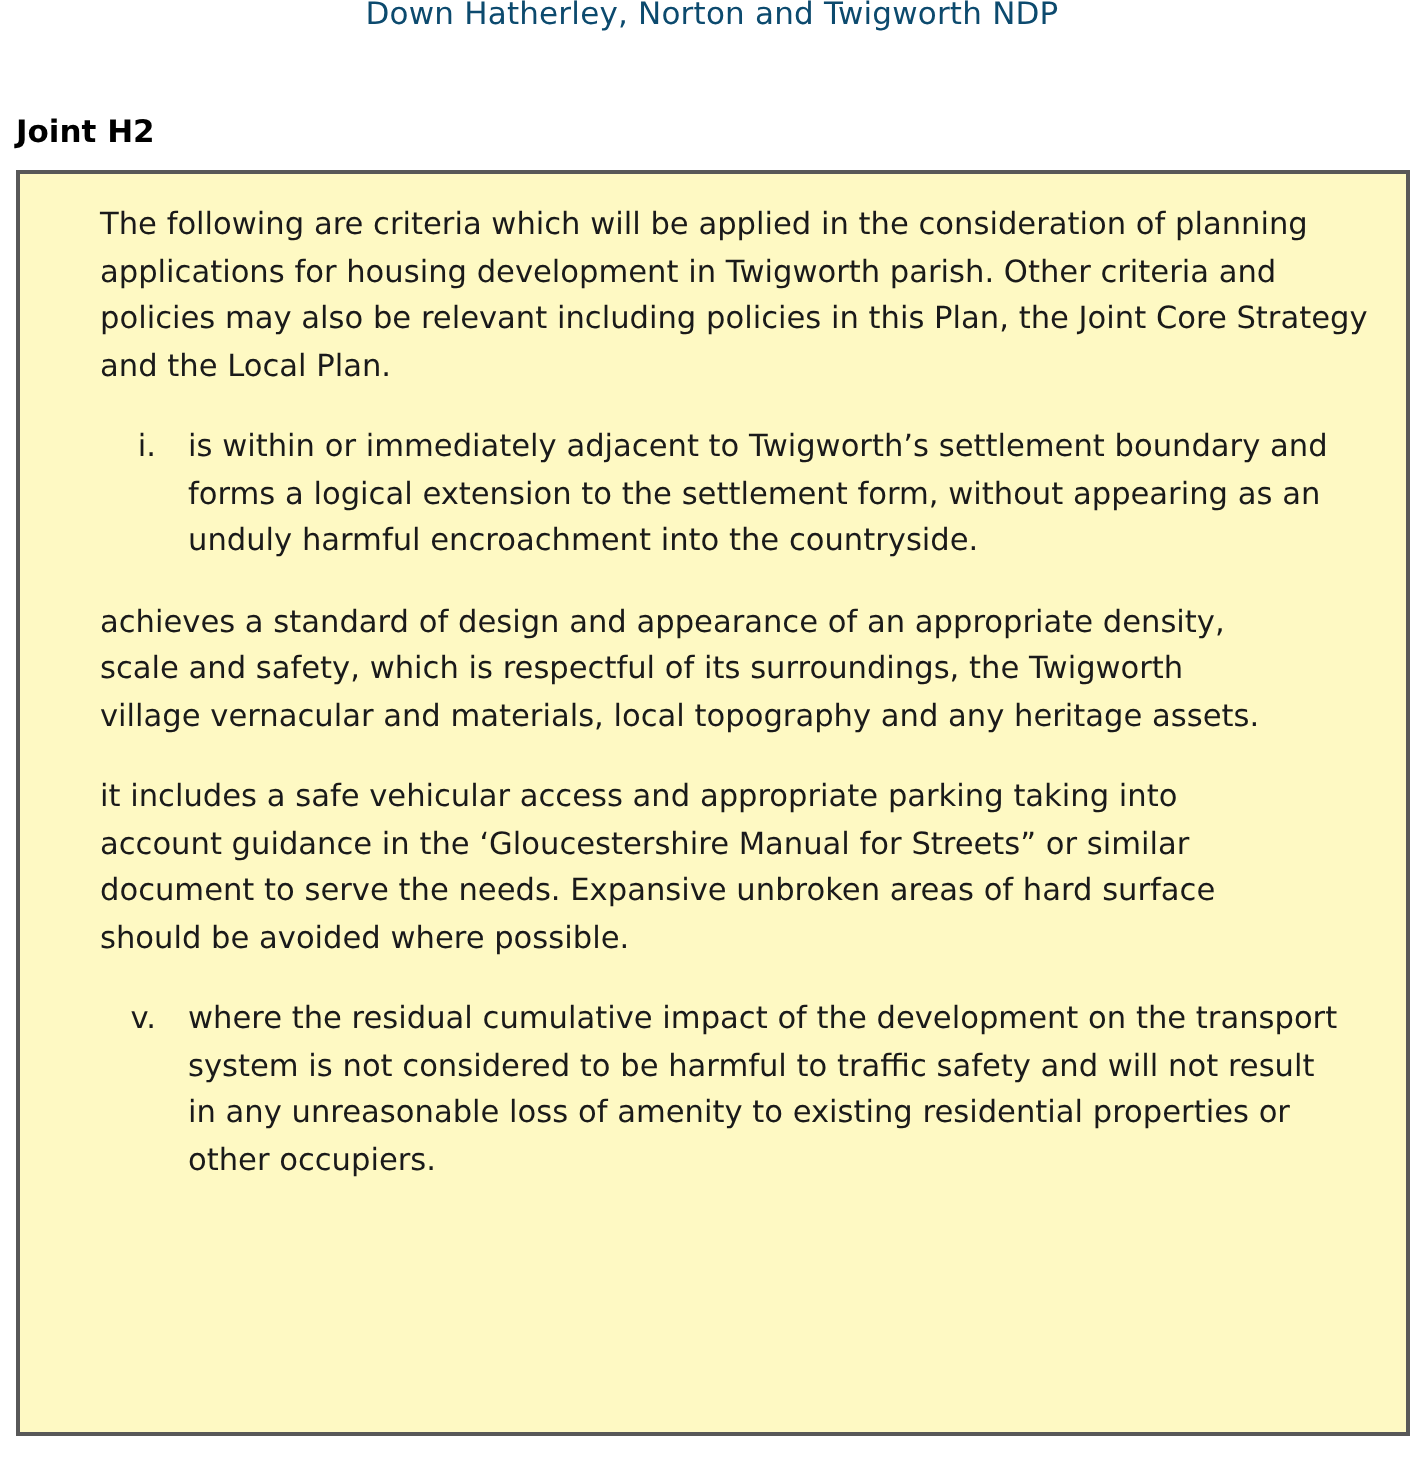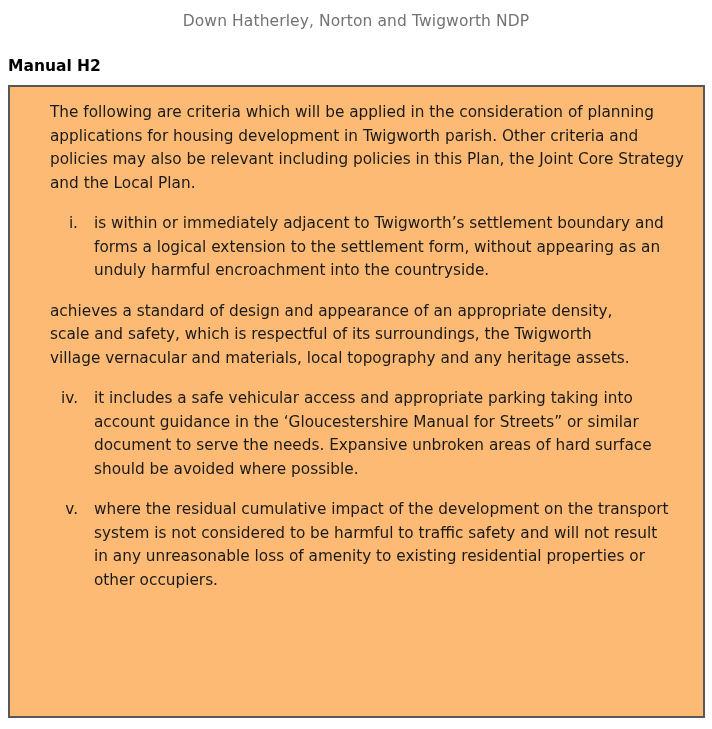--- a/index.html
+++ b/index.html
@@ -19,24 +19,24 @@
     position: relative;
     width: 712px;
     height: 729px;
     box-sizing: border-box;
   }
 
   
   .doc-header {
     width: 100%;
     text-align: center;
-    color: #737373;
+    color: #0c4a6e;
     font-size: 15.5px;
     line-height: 1;
-    padding-top: 14px;
+    padding-top: 0;
     letter-spacing: 0.1px;
   }
 
   
   .policy-heading {
     margin: 0;
     padding: 0 0 0 8px;
     font-size: 15.5px;
     font-weight: bold;
     color: #000000;
@@ -48,21 +48,21 @@
 
   
   .policy-box {
     position: absolute;
     top: 85px;
     left: 8px;
     width: 697px;
     height: 633px;
     box-sizing: border-box;
     border: 2px solid #585858;
-    background: #fdba74;
+    background: #fef9c3;
     overflow: hidden;
   }
 
   .box-inner {
     padding: 14px 16px 0 40px;
   }
 
   .intro-para {
     margin: 0 0 0 0;
     font-size: 15.3px;
@@ -109,42 +109,41 @@
     max-width: 580px;
   }
 </style>
 </head>
 <body>
 
 <div class="page">
 
   <div class="doc-header">Down Hatherley, Norton and Twigworth NDP</div>
 
-  <h2 class="policy-heading">Manual H2</h2>
+  <h2 class="policy-heading">Joint H2</h2>
 
   <div class="policy-box">
     <div class="box-inner">
 
       <p class="intro-para">The following are criteria which will be applied in the consideration of planning applications for housing development in Twigworth parish. Other criteria and policies may also be relevant including policies in this Plan, the Joint Core Strategy and the Local Plan.</p>
 
 
       <ol class="criteria-list">
 
         <li class="criteria-item">
           <span class="marker">i.</span>
           <span class="criteria-text">is within or immediately adjacent to Twigworth’s settlement boundary and forms a logical extension to the settlement form, without appearing as an unduly harmful encroachment into the countryside.</span>
         </li>
 
         <li class="criteria-item">
           <span class="criteria-text">achieves a standard of design and appearance of an appropriate density, scale and safety, which is respectful of its surroundings, the Twigworth village vernacular and materials, local topography and any heritage assets.</span>
         </li>
 
 
         <li class="criteria-item">
-          <span class="marker">iv.</span>
           <span class="criteria-text">it includes a safe vehicular access and appropriate parking taking into account guidance in the ‘Gloucestershire Manual for Streets” or similar document to serve the needs. Expansive unbroken areas of hard surface should be avoided where possible.</span>
         </li>
 
         <li class="criteria-item">
           <span class="marker">v.</span>
           <span class="criteria-text">where the residual cumulative impact of the development on the transport system is not considered to be harmful to traffic safety and will not result in any unreasonable loss of amenity to existing residential properties or other occupiers.</span>
         </li>
 
       </ol>
     </div>

